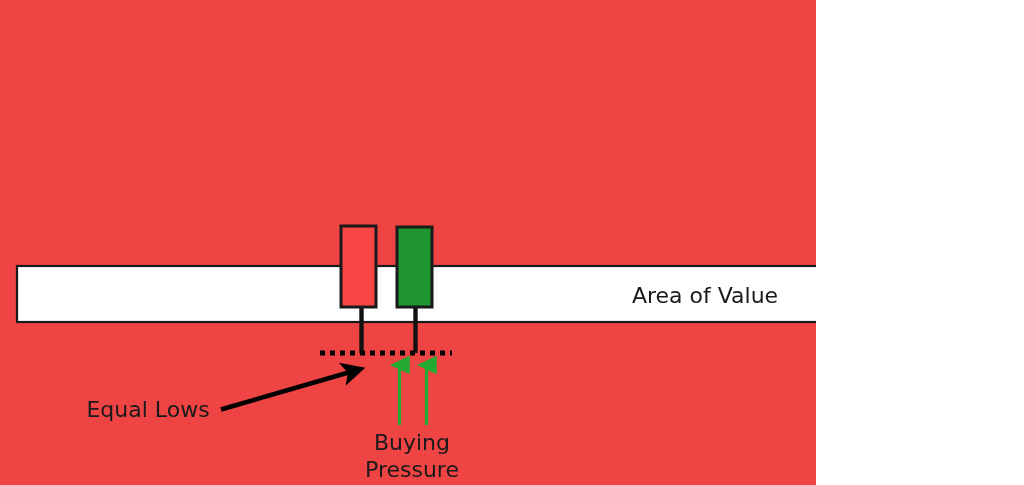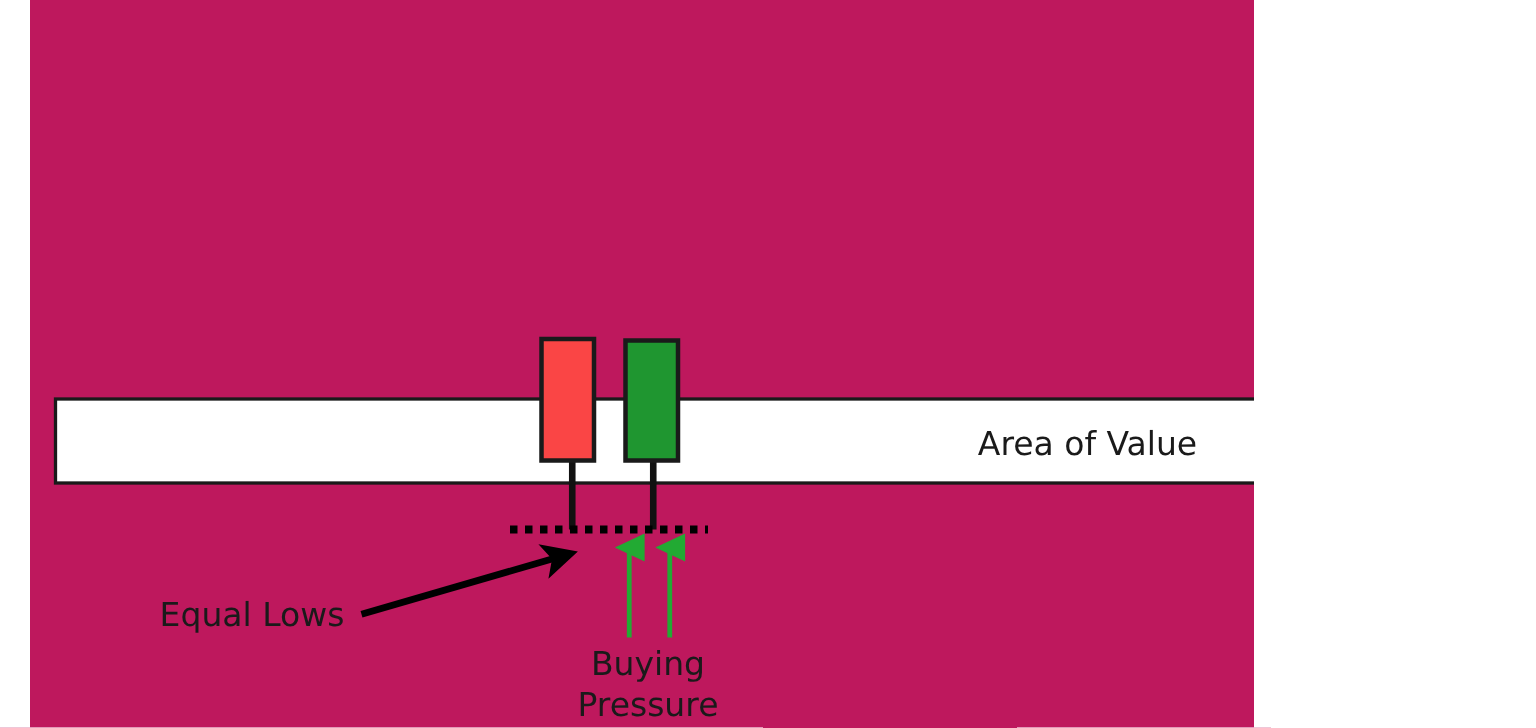--- a/index.html
+++ b/index.html
@@ -7,23 +7,22 @@
     padding: 0;
     background: #ffffff;
   }
   body {
     font-family: "DejaVu Sans", sans-serif;
   }
   #canvas {
     position: relative;
     width: 816px;
     height: 485px;
-    background: #be185d;
+    background: #ef4444;
     overflow: hidden;
-    margin-left: 20px;
   }
   #diagram-svg {
     position: absolute;
     left: 0;
     top: 0;
     width: 1024px;
     height: 485px;
   }
   .label-text {
     font-family: "DejaVu Sans", sans-serif;

